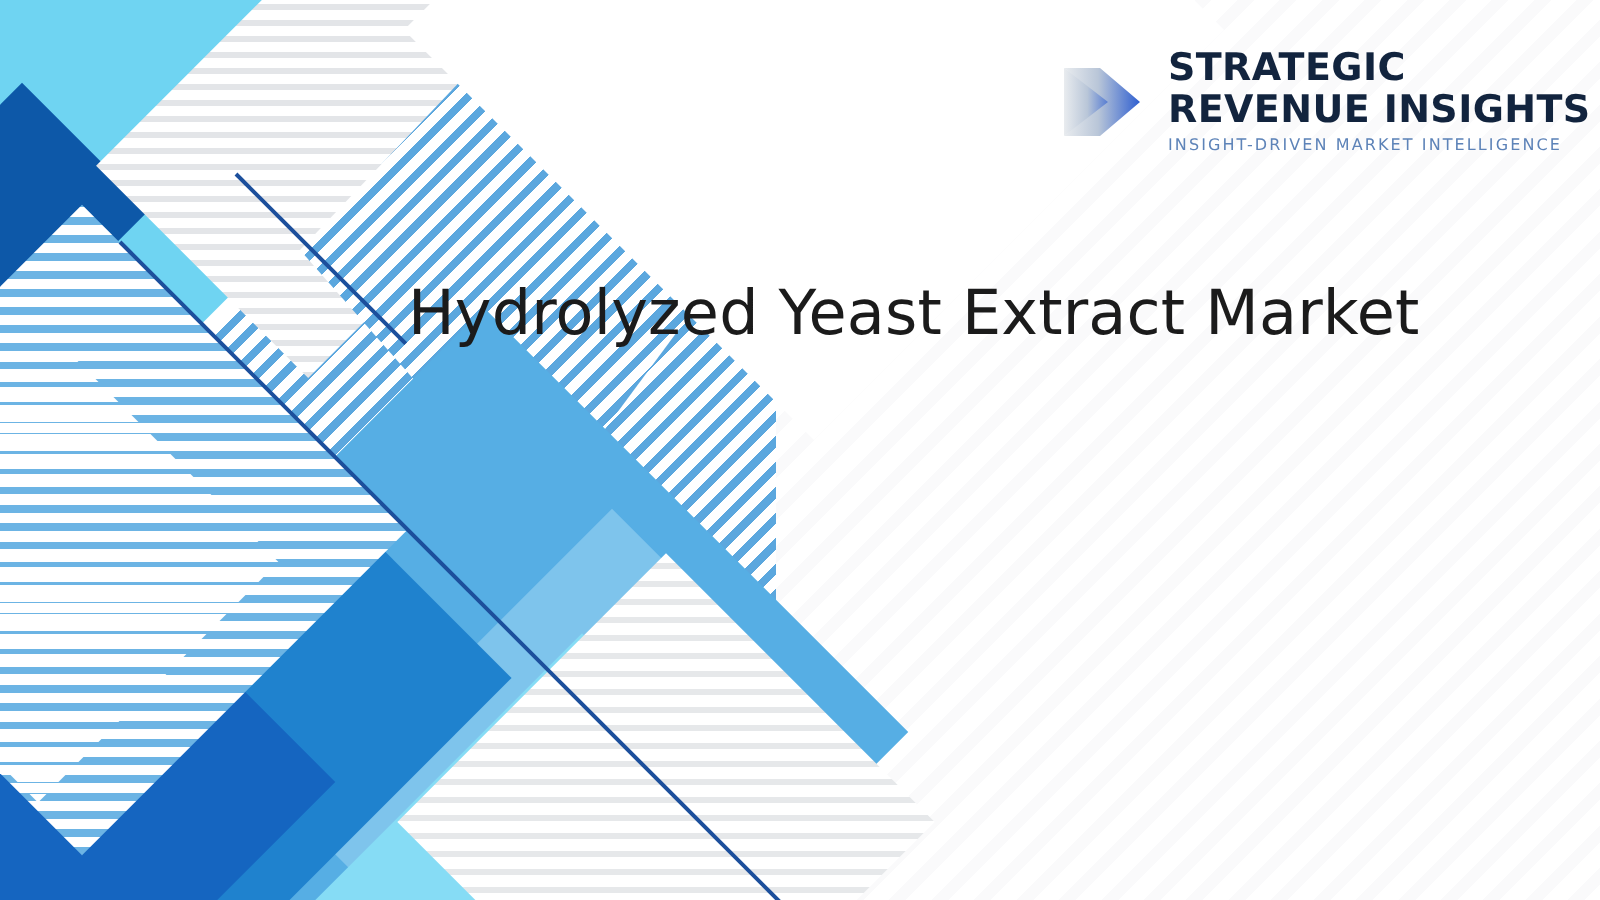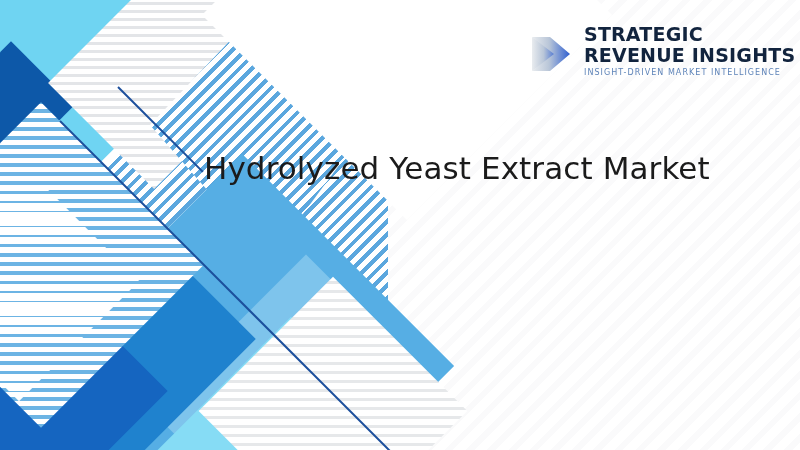--- a/index.html
+++ b/index.html
@@ -227,21 +227,21 @@
     transform: rotate(45deg);
     transform-origin: left center;
   }
 
   
   .logo {
     position: absolute;
     left: 528px;
     top: 24px;
     display: flex;
-    align-items: flex-end;
+    align-items: center;
     gap: 10px;
   }
   .logo-mark {
     width: 46px;
     height: 46px;
     flex: 0 0 auto;
   }
   .logo-text { line-height: 1; }
   .logo-line1, .logo-line2 {
     font-family: "DejaVu Sans", "Liberation Sans", sans-serif;
@@ -266,21 +266,20 @@
   
   .title {
     position: absolute;
     left: 204px;
     top: 139px;
     font-family: "DejaVu Sans", "Liberation Sans", sans-serif;
     font-size: 31px;
     color: #1b1b1b;
     letter-spacing: 0.1px;
     white-space: nowrap;
-    margin-top: 11px;
   }
 
   .email {
     position: absolute;
     left: 366px;
     top: 371px;
     font-family: "DejaVu Sans", "Liberation Sans", sans-serif;
     font-size: 21px;
     color: #1b1b1b;
     white-space: nowrap;

